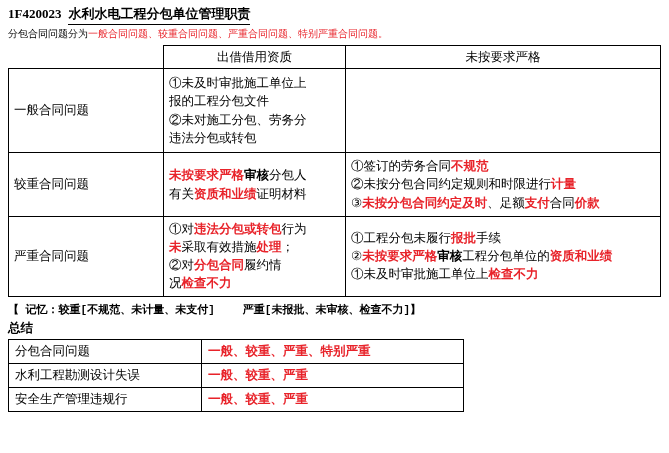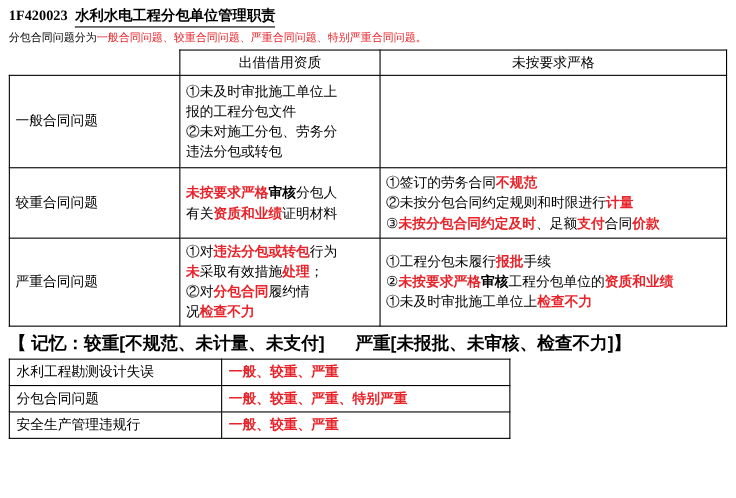--- a/index.html
+++ b/index.html
@@ -80,22 +80,23 @@
     width: 155px;
   }
   td.cell {
     vertical-align: middle;
   }
   .nb {
     border: none !important;
   }
   .memory {
     margin: 5px 0 3px 8px;
-    font-size: 16px;
-    font-weight: bold;
+    font-size: 11px;
+    font-weight: bold;
+    font-family: Liberation Mono, monospace;
   }
   .memory .gap {
     display: inline-block;
     width: 28px;
   }
   .summary-label {
     margin: 1px 0 2px 8px;
     font-size: 12.5px;
     font-weight: bold;
   }
@@ -188,31 +189,32 @@
             <span class="line"><span>①未及时审批施工单位上</span><span class="red-b">检查不力</span></span>
           </td>
       </tr>
     </tbody>
   </table>
 
   <div class="memory">
     <span>【 记忆：较重[不规范、未计量、未支付]</span><span class="gap"></span><span>严重[未报批、未审核、检查不力]】</span>
   </div>
 
+  <div class="summary-label">总结</div>
 
   <table class="summary">
     <tbody>
       <tr>
+        <td class="k">分包合同问题</td>
+        <td class="v">一般、较重、严重、特别严重</td>
+      </tr>
+      <tr>
         <td class="k">水利工程勘测设计失误</td>
         <td class="v">一般、较重、严重</td>
       </tr>
       <tr>
-        <td class="k">分包合同问题</td>
-        <td class="v">一般、较重、严重、特别严重</td>
-      </tr>
-      <tr>
         <td class="k">安全生产管理违规行</td>
         <td class="v">一般、较重、严重</td>
       </tr>
     </tbody>
   </table>
 
 </div>
 
 </body></html>

